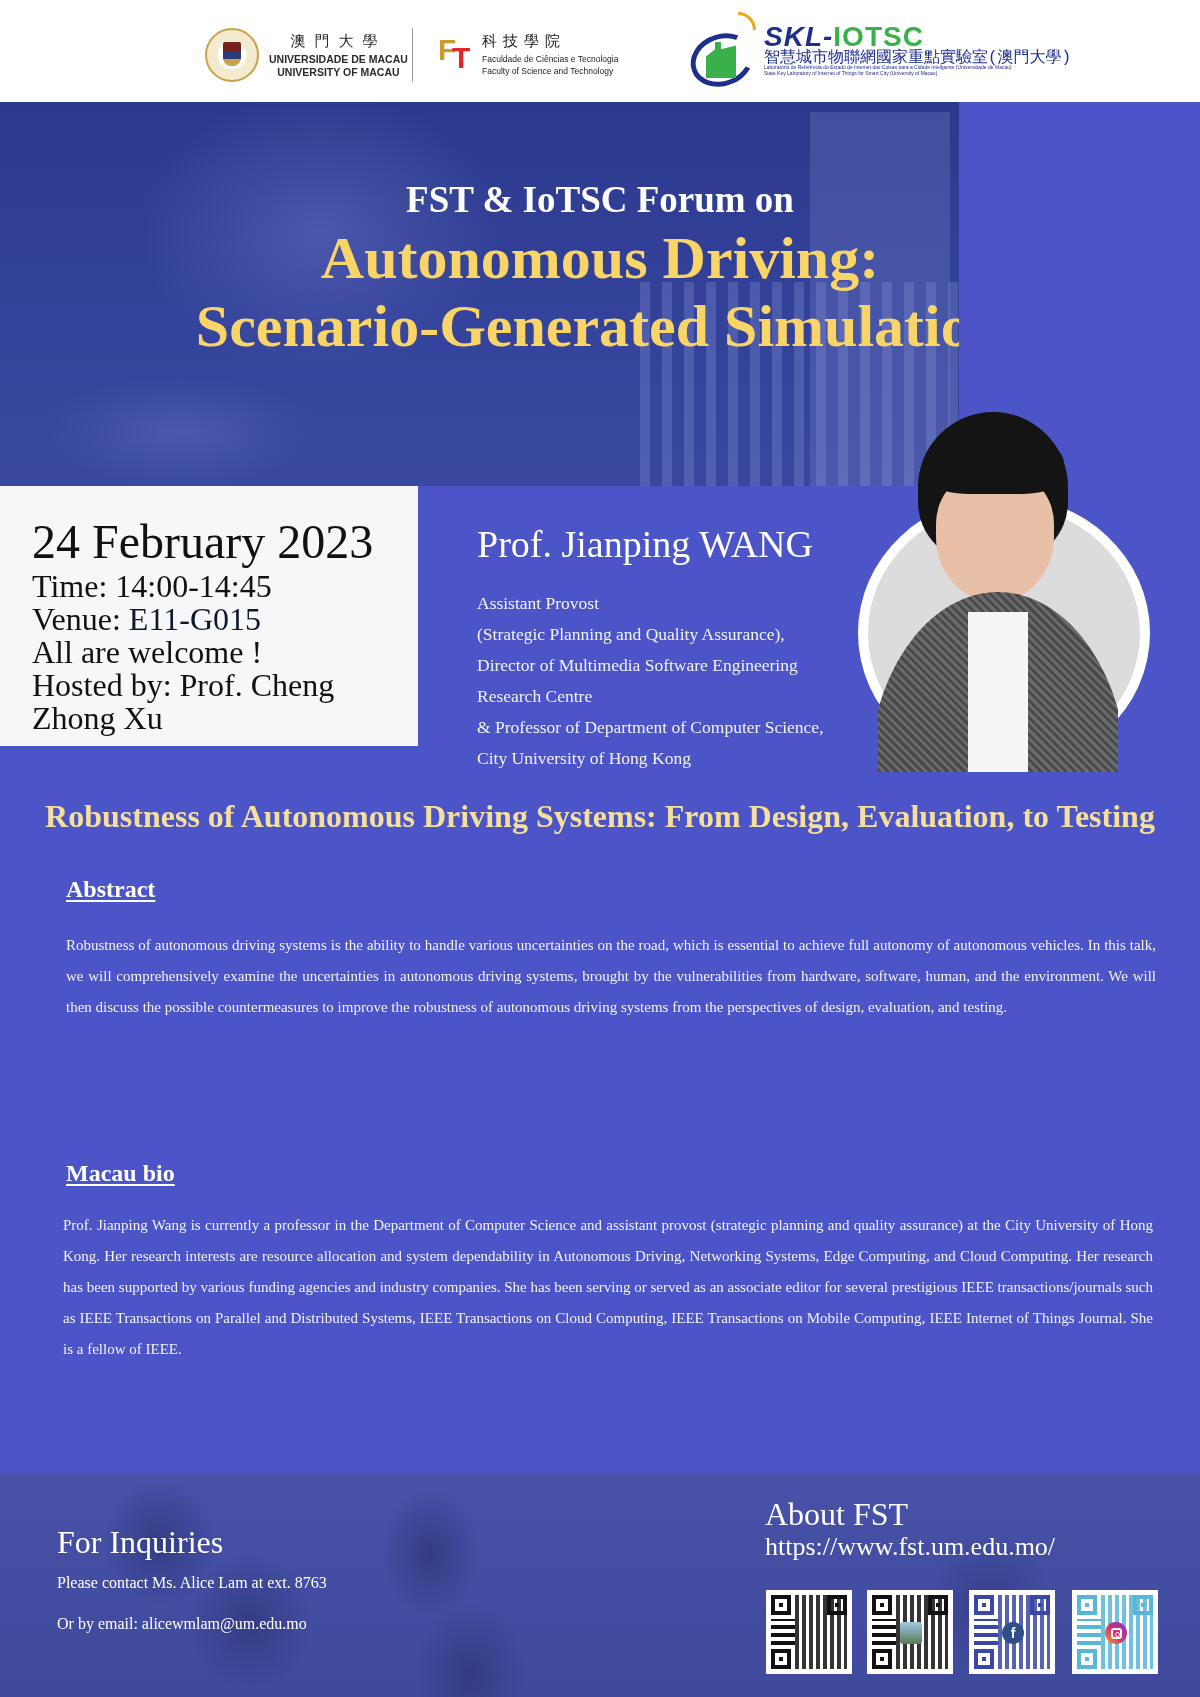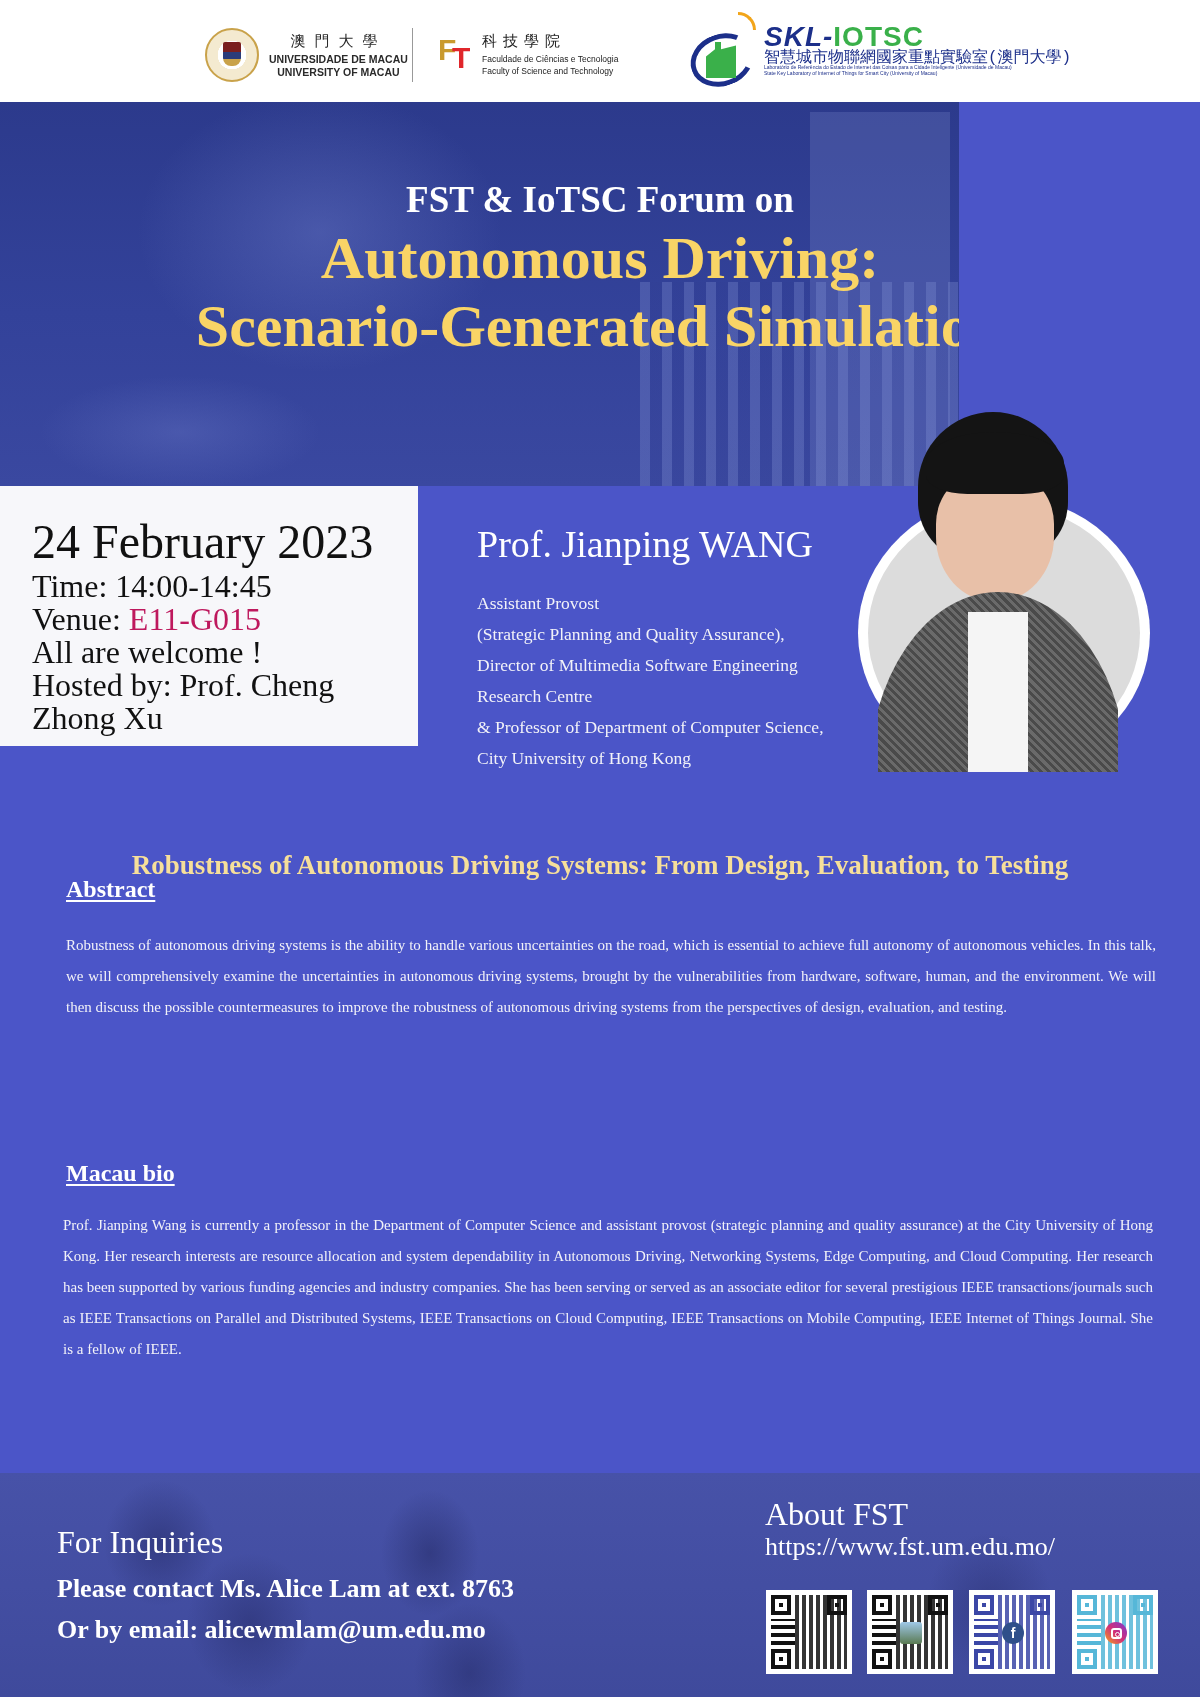--- a/index.html
+++ b/index.html
@@ -43,55 +43,55 @@
   .hero .building { position: absolute; left: 640px; top: 0; width: 480px; height: 384px; }
   .hero .tower { position: absolute; left: 170px; top: 10px; width: 140px; height: 374px; background: rgba(140,155,220,0.22); }
   .hero .wing { position: absolute; left: 0; top: 180px; width: 480px; height: 204px; background: repeating-linear-gradient(90deg, rgba(150,165,225,0.25) 0 10px, rgba(50,60,140,0.1) 10px 22px); }
   .hero-sub { position: absolute; left: 0; width: 1200px; top: 76px; text-align: center; font-size: 37px; font-weight: bold; color: #fff; }
   .hero-title { position: absolute; left: 0; width: 1200px; top: 122px; text-align: center; font-size: 60px; font-weight: bold; color: #f9d466; line-height: 68px; }
 
   
   .date-panel { position: absolute; left: 0; top: 486px; width: 418px; height: 260px; background: #f7f7fa; color: #111; padding: 28px 0 0 32px; }
   .date-panel .date { font-size: 48px; line-height: 56px; }
   .date-panel .line { font-size: 32px; line-height: 33px; }
-  .date-panel .venue-val { color: #be185d; }
+  .date-panel .venue-val { color: #0f172a; }
 
   
   .speaker-name { position: absolute; left: 477px; top: 522px; font-size: 38px; color: #fff; }
   .speaker-titles { position: absolute; left: 477px; top: 588px; font-size: 17.5px; line-height: 31px; color: #f2f2f8; }
   .photo-ring { position: absolute; left: 858px; top: 496px; width: 292px; height: 274px; border-radius: 50%; background: #fff; }
   .photo-inner { position: absolute; left: 868px; top: 505px; width: 272px; height: 256px; border-radius: 50%; background: #dcdcdc; overflow: hidden; }
   .photo-person { position: absolute; left: 878px; top: 412px; width: 240px; height: 360px; }
   .hair { position: absolute; left: 40px; top: 0; width: 150px; height: 150px; background: #141414; border-radius: 50% 50% 40% 40%; }
   .face { position: absolute; left: 58px; top: 60px; width: 118px; height: 130px; background: #e8c0a8; border-radius: 40% 40% 50% 50%; }
   .fringe { position: absolute; left: 48px; top: 20px; width: 138px; height: 62px; background: #141414; border-radius: 50% 50% 30% 30%; }
   .jacket { position: absolute; left: 0; top: 180px; width: 240px; height: 180px; background: repeating-linear-gradient(45deg, #4a4a4a 0 3px, #6a6a6a 3px 6px); border-radius: 60px 60px 0 0 / 80px 80px 0 0; clip-path: ellipse(130px 190px at 120px 190px); }
   .shirt { position: absolute; left: 90px; top: 200px; width: 60px; height: 160px; background: #f5f5f5; }
 
   
-  .talk-title { position: absolute; left: 0; width: 1200px; top: 850px; text-align: center; font-size: 27px; font-weight: bold; color: #f6df9a; }
+  .talk-title { position: absolute; left: 0; width: 1200px; top: 798px; text-align: center; font-size: 32px; font-weight: bold; color: #f6df9a; }
 
   .section-head { position: absolute; left: 66px; font-size: 24px; font-weight: bold; text-decoration: underline; text-underline-offset: 3px; color: #fff; }
   .abstract-head { top: 876px; }
   .bio-head { top: 1160px; }
   .para { position: absolute; left: 66px; width: 1090px; font-size: 15px; line-height: 31px; text-align: justify; color: #f2f2f8; }
   .abstract-text { top: 930px; }
   .bio-text { left: 63px; width: 1090px; top: 1210px; }
 
   
   .footer { position: absolute; left: 0; top: 1473px; width: 1200px; height: 224px; overflow: hidden;
     background:
       radial-gradient(ellipse 80px 90px at 160px 70px, rgba(30,35,90,0.45), transparent 70%),
       radial-gradient(ellipse 70px 90px at 430px 80px, rgba(30,35,90,0.45), transparent 70%),
       radial-gradient(ellipse 90px 100px at 250px 150px, rgba(30,35,90,0.4), transparent 70%),
       radial-gradient(ellipse 80px 100px at 470px 200px, rgba(30,35,90,0.4), transparent 70%),
       radial-gradient(ellipse 90px 100px at 990px 130px, rgba(30,35,90,0.35), transparent 70%),
       linear-gradient(180deg, #4752a8 0%, #3f4a9c 100%); }
   .inq-head { position: absolute; left: 57px; top: 1524px; font-size: 32px; color: #fff; }
-  .inq-line { position: absolute; left: 57px; font-size: 26px; color: #fff; font-weight: bold; }
+  .inq-line { position: absolute; left: 57px; font-size: 16px; color: #fff; }
   .inq-1 { top: 1574px; }
   .inq-2 { top: 1615px; }
   .about-head { position: absolute; left: 765px; top: 1496px; font-size: 32px; color: #fff; }
   .about-url { position: absolute; left: 765px; top: 1532px; font-size: 26px; color: #fff; }
   .qr { position: absolute; top: 1590px; width: 86px; height: 84px; background: #fff; padding: 5px; }
   .qr .code { width: 100%; height: 100%; position: relative; }
   .qr .finder { position: absolute; width: 20px; height: 20px; border: 4px solid currentColor; }
   .qr .finder::after { content: ""; position: absolute; left: 4px; top: 4px; width: 4px; height: 4px; background: currentColor; }
   .qr .f1 { left: 0; top: 0; } .qr .f2 { right: 0; top: 0; } .qr .f3 { left: 0; bottom: 0; }
   .qr .noise { position: absolute; left: 24px; top: 0; right: 0; bottom: 0; background:

